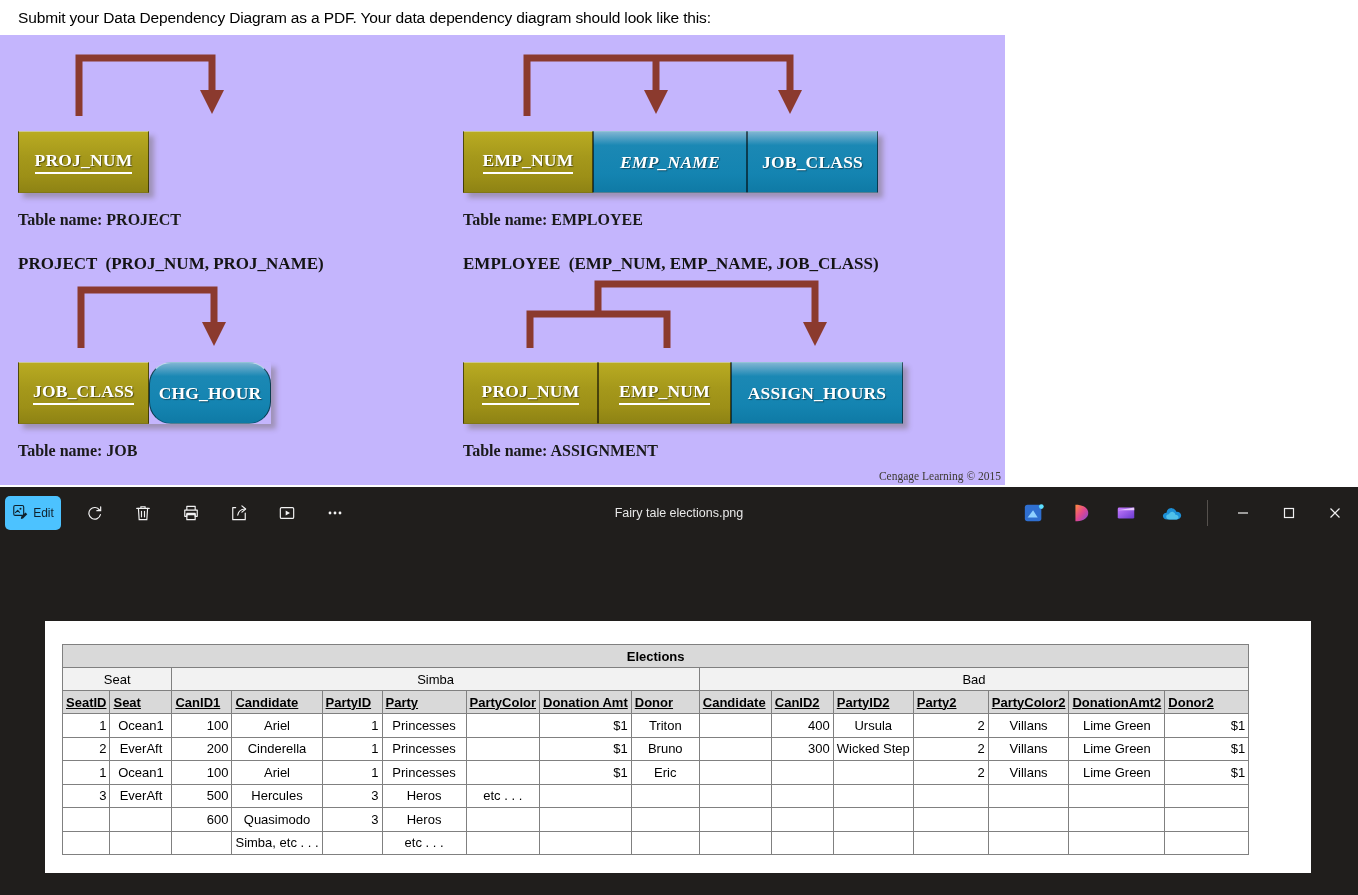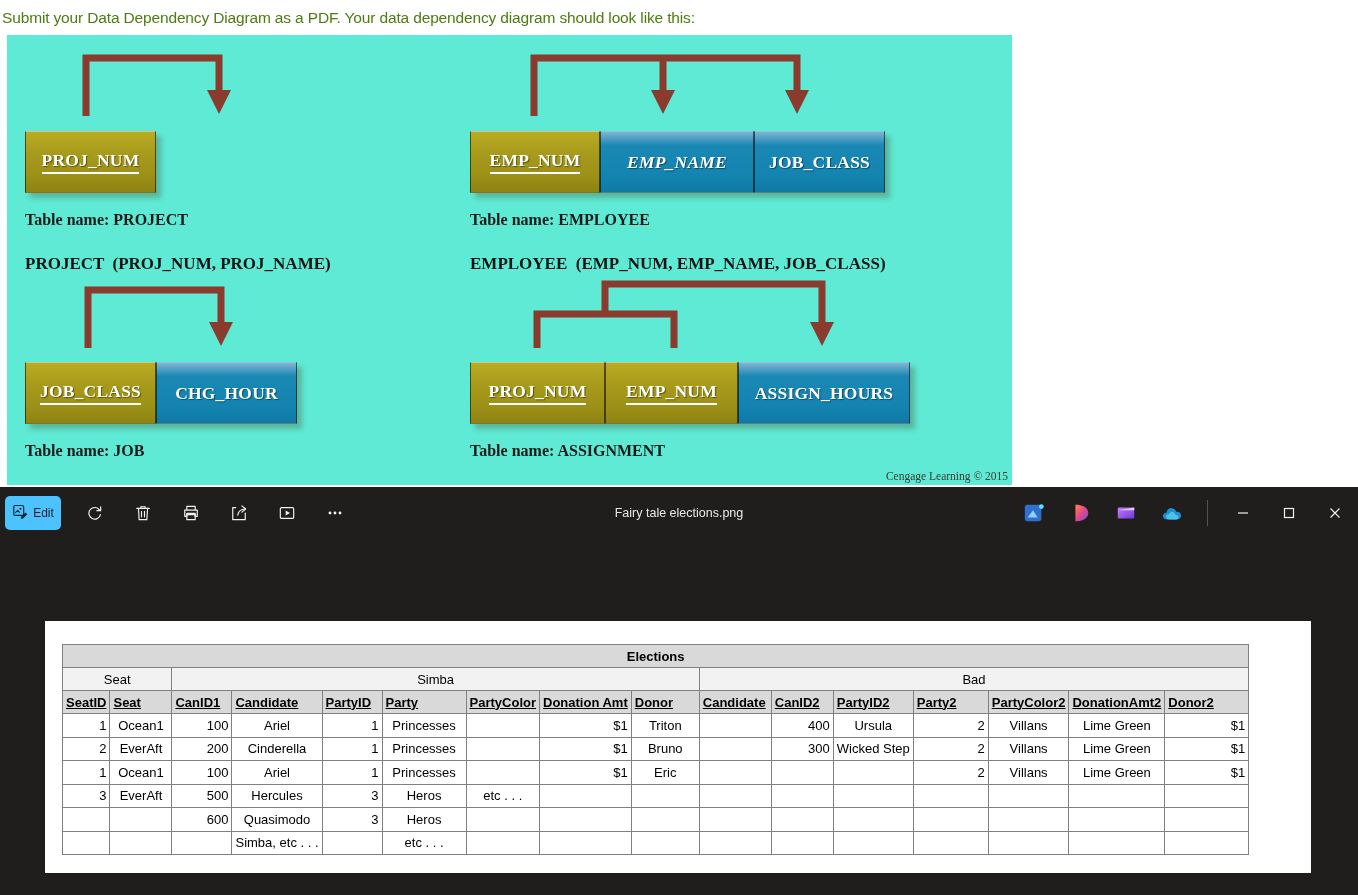--- a/index.html
+++ b/index.html
@@ -20,32 +20,32 @@
     position: absolute;
     left: 0; top: 0;
     width: 1358px; height: 35px;
     background: #ffffff;
     display: flex;
     align-items: center;
   }
   #instruction-text {
     font-family: "Liberation Sans", sans-serif;
     font-size: 15.5px;
-    color: #4d7c0f;
+    color: #000000;
     letter-spacing: -0.15px;
-    padding-left: 2px;
+    padding-left: 18px;
     white-space: nowrap;
   }
 
   
   #diagram-figure {
     position: absolute;
-    left: 7px; top: 35px;
+    left: 0; top: 35px;
     width: 1005px; height: 450px;
-    background: #5eead4;
+    background: #c4b5fd;
     overflow: hidden;
   }
   .diagram-group { position: absolute; }
 
   
   .attr-row {
     position: absolute;
     display: flex;
     height: 62px;
     box-shadow: 5px 5px 5px rgba(80,70,40,0.32);
@@ -281,21 +281,21 @@
 
   <div class="diagram-group">
     <svg class="dep-svg" style="left:18px; top:245px;" width="230" height="82">
       <path d="M 63 68 L 63 10 L 196 10 L 196 44" stroke="#8b3a2e" stroke-width="7" fill="none"></path>
       <polygon points="196,66 184,42 208,42" fill="#8b3a2e"></polygon>
     </svg>
     <div class="attr-row" style="left:18px; top:327px;">
       <div class="attr-cell key" style="width:131px;">
         <span class="attr-label">JOB_CLASS</span>
       </div>
-      <div class="attr-cell nonkey" style="width:141px;">
+      <div class="attr-cell nonkey" style="width:122px;border-radius:22px;">
         <span class="attr-label">CHG_HOUR</span>
       </div>
     </div>
     <div class="table-caption" style="left:18px; top:407px;">Table name: JOB</div>
     <div class="relation-line" style="left:18px; top:449px;">
       <span>JOB</span>
       &nbsp;<span>(JOB_CLASS, CHG_HOUR)</span>
     </div>
   </div>
 

